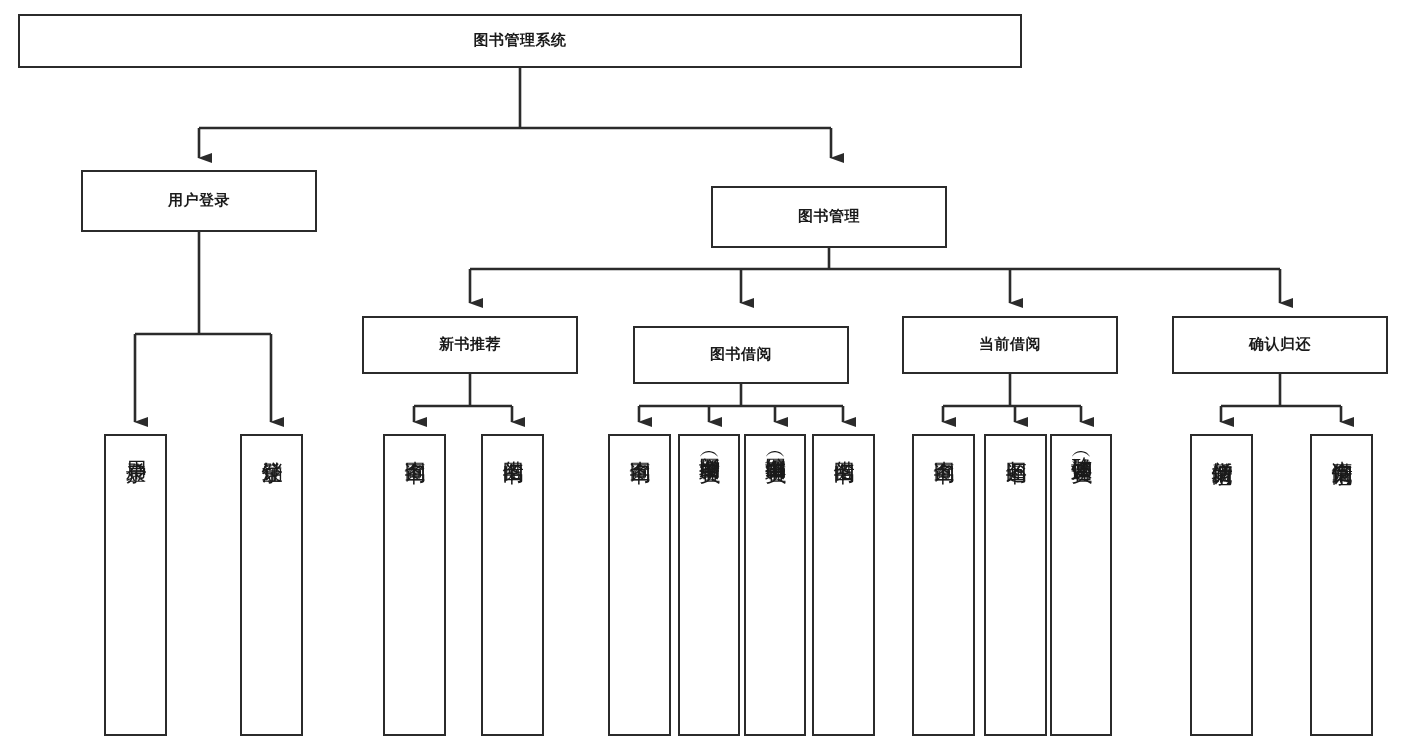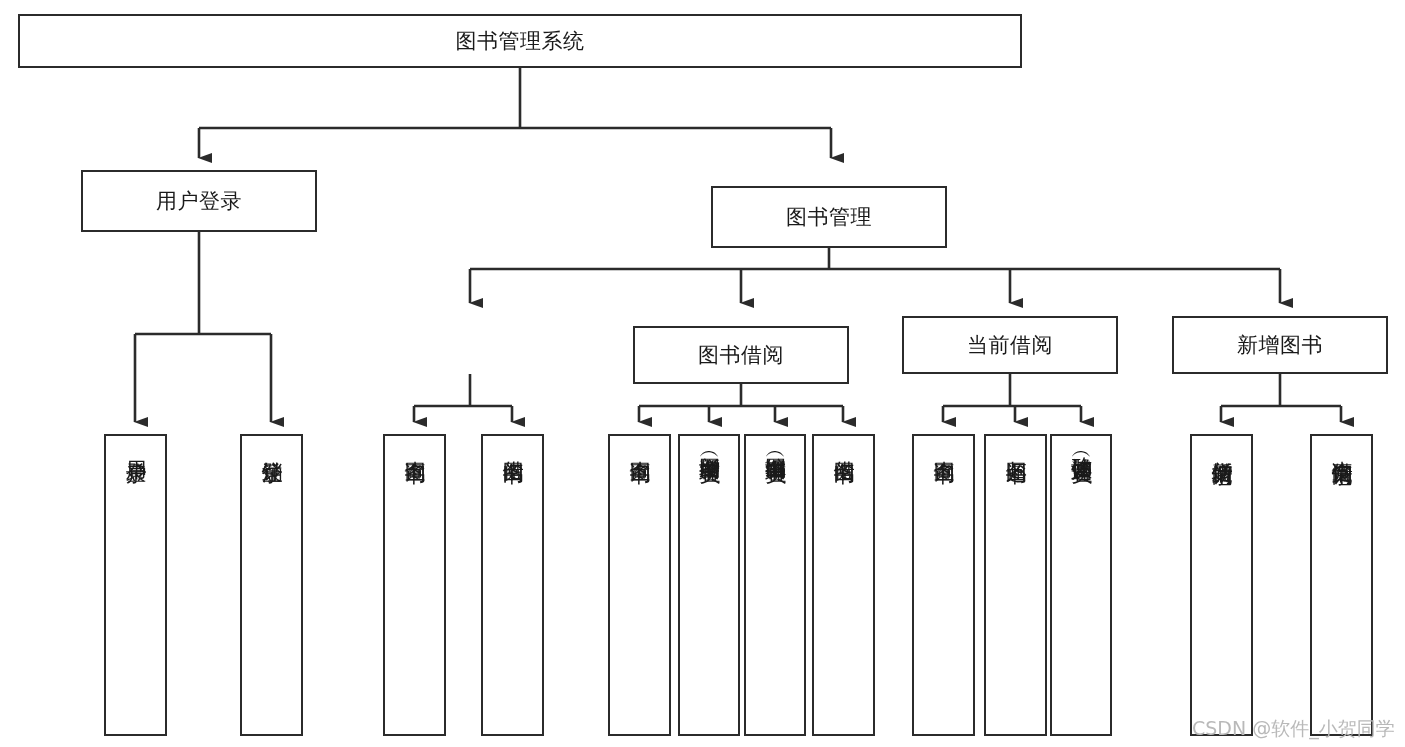--- a/index.html
+++ b/index.html
@@ -36,22 +36,23 @@
     justify-content: center;
     color: #1a1a1a;
   }
   .node .label {
     text-align: center;
     line-height: 1.05;
     letter-spacing: 0.5px;
   }
   .node.root .label,
   .node.mid .label {
-    font-size: 21px;
+    font-size: 15px;
     writing-mode: horizontal-tb;
+    font-weight: bold;
   }
   .node.leaf {
     align-items: flex-start;
     justify-content: center;
     padding-top: 8px;
   }
   .node.leaf .label {
     writing-mode: vertical-rl;
     text-orientation: upright;
     font-size: 21px;
@@ -129,28 +130,31 @@
     <span class="label">图书管理系统</span>
   </div>
 
   <div class="node mid" style="left:81px; top:170px; width:236px; height:62px;">
     <span class="label">用户登录</span>
   </div>
   <div class="node mid" style="left:711px; top:170px; width:236px; height:62px;margin-top:16px;">
     <span class="label">图书管理</span>
   </div>
 
+  <div class="node mid" style="left:362px; top:316px; width:216px; height:58px;">
+    <span class="label">新书推荐</span>
+  </div>
   <div class="node mid" style="left:633px; top:316px; width:216px; height:58px;margin-top:10px;">
     <span class="label">图书借阅</span>
   </div>
   <div class="node mid" style="left:902px; top:316px; width:216px; height:58px;">
     <span class="label">当前借阅</span>
   </div>
   <div class="node mid" style="left:1172px; top:316px; width:216px; height:58px;">
-    <span class="label">新增图书</span>
+    <span class="label">确认归还</span>
   </div>
 
   <div class="node leaf" style="left:104px; top:434px; width:63px; height:302px;">
     <span class="label">用户登录</span>
   </div>
   <div class="node leaf" style="left:240px; top:434px; width:63px; height:302px;">
     <span class="label">注销登录</span>
   </div>
 
   <div class="node leaf" style="left:383px; top:434px; width:63px; height:302px;">
@@ -183,15 +187,14 @@
     <span class="label">确认归还（管理员）</span>
   </div>
 
   <div class="node leaf" style="left:1190px; top:434px; width:63px; height:302px;">
     <span class="label">新增借阅记录</span>
   </div>
   <div class="node leaf" style="left:1310px; top:434px; width:63px; height:302px;">
     <span class="label">查询借阅记录</span>
   </div>
 
-  <div class="watermark" style="left:1192px; top:716px;">CSDN @软件_小贺同学</div>
 
 </div>
 
 </body></html>

